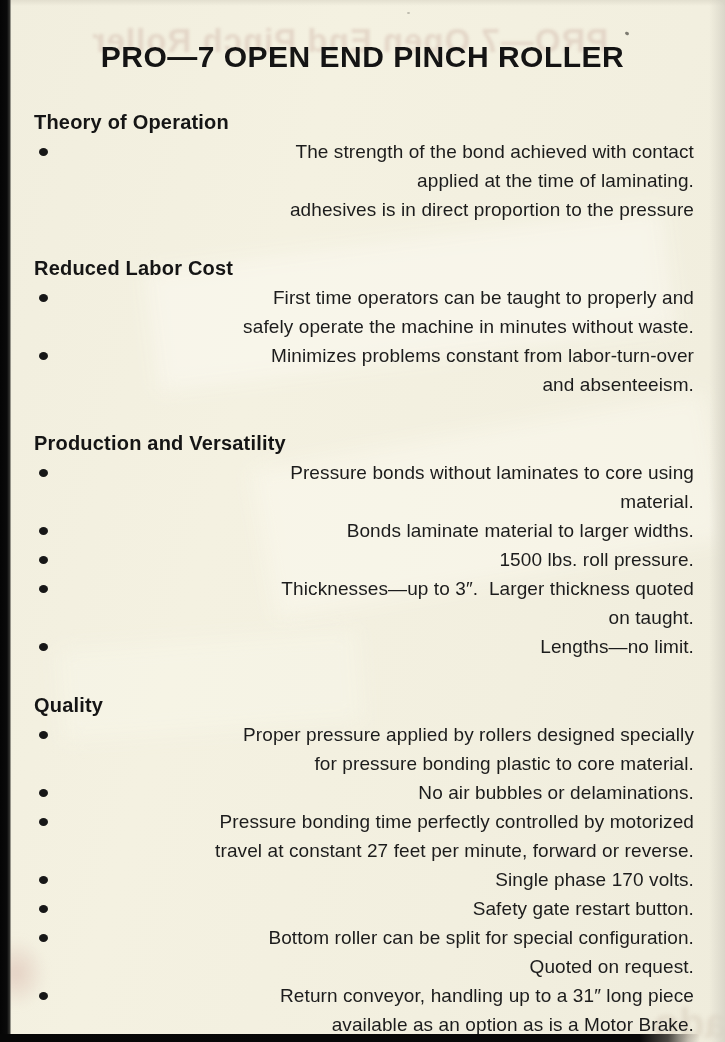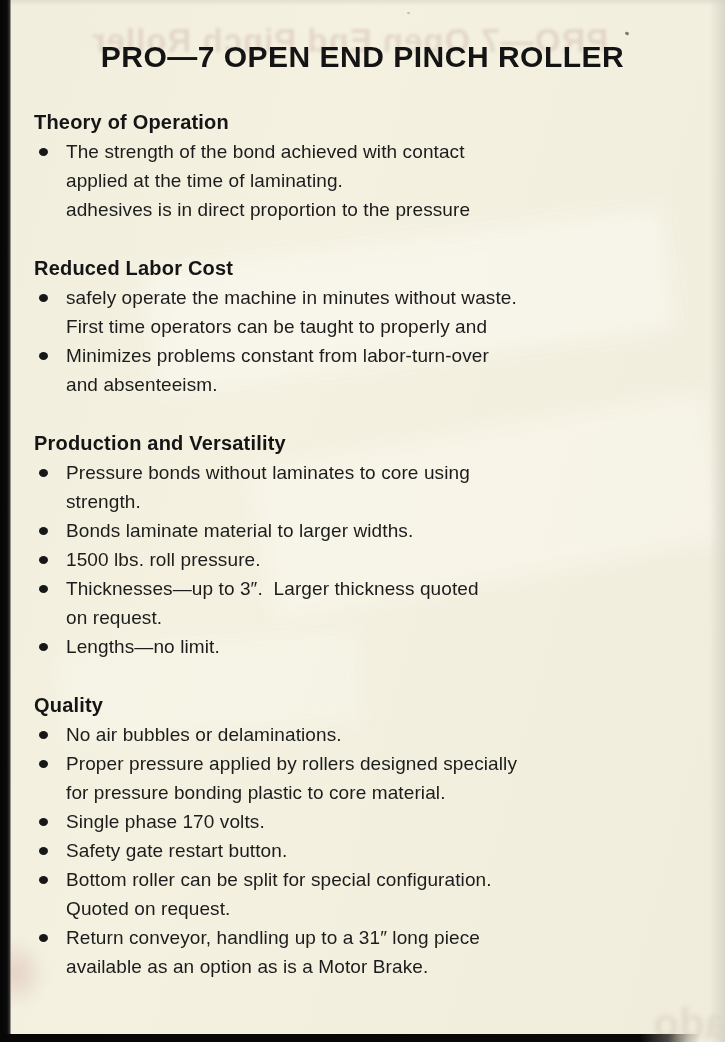--- a/index.html
+++ b/index.html
@@ -66,21 +66,21 @@
     font-size:30px;font-weight:bold;color:#141414;letter-spacing:.5px;
     white-space:nowrap;
   }
   .content{position:absolute;top:108px;left:34px;width:660px;}
   .section{margin:0 0 0 0;padding-top:0;}
   .section + .section{margin-top:30px;}
   .section-heading{
     font-size:20px;font-weight:bold;line-height:29px;color:#151515;
     letter-spacing:.2px;white-space:pre;
   }
-  .bullet{position:relative;padding-left:32px;}
+  .bullet{position:relative;padding-left:32px;text-align:right;}
   .bullet-dot{
     position:absolute;left:5px;top:11px;width:9px;height:8px;border-radius:50%;
     background:#171717;
   }
   .bullet-line{
     font-size:19px;line-height:29px;color:#1c1c1c;white-space:pre;
     letter-spacing:.1px;
   }
 </style>
 </head>
@@ -114,23 +114,23 @@
   </div>
 </div>
   </div>
 
   <div class="section">
     <div class="section-heading">Reduced Labor Cost</div>
     <div class="bullet-list">
   <div class="bullet">
     <span class="bullet-dot"></span>
     <div class="bullet-lines">
+  <div class="bullet-line">First time operators can be taught to properly and</div>
+
   <div class="bullet-line">safely operate the machine in minutes without waste.</div>
-
-  <div class="bullet-line">First time operators can be taught to properly and</div>
 </div>
   </div>
 
   <div class="bullet">
     <span class="bullet-dot"></span>
     <div class="bullet-lines">
   <div class="bullet-line">Minimizes problems constant from labor-turn-over</div>
 
   <div class="bullet-line">and absenteeism.</div>
 </div>
@@ -139,21 +139,21 @@
   </div>
 
   <div class="section">
     <div class="section-heading">Production and Versatility</div>
     <div class="bullet-list">
   <div class="bullet">
     <span class="bullet-dot"></span>
     <div class="bullet-lines">
   <div class="bullet-line">Pressure bonds without laminates to core using</div>
 
-  <div class="bullet-line">strength.</div>
+  <div class="bullet-line">material.</div>
 </div>
   </div>
 
   <div class="bullet">
     <span class="bullet-dot"></span>
     <div class="bullet-lines">
   <div class="bullet-line">Bonds laminate material to larger widths.</div>
 </div>
   </div>
 
@@ -162,53 +162,61 @@
     <div class="bullet-lines">
   <div class="bullet-line">1500 lbs. roll pressure.</div>
 </div>
   </div>
 
   <div class="bullet">
     <span class="bullet-dot"></span>
     <div class="bullet-lines">
   <div class="bullet-line">Thicknesses—up to 3″.  Larger thickness quoted</div>
 
-  <div class="bullet-line">on request.</div>
+  <div class="bullet-line">on taught.</div>
 </div>
   </div>
 
   <div class="bullet">
     <span class="bullet-dot"></span>
     <div class="bullet-lines">
   <div class="bullet-line">Lengths—no limit.</div>
 </div>
   </div>
 
 </div>
   </div>
 
   <div class="section">
     <div class="section-heading">Quality</div>
     <div class="bullet-list">
   <div class="bullet">
     <span class="bullet-dot"></span>
     <div class="bullet-lines">
+  <div class="bullet-line">Proper pressure applied by rollers designed specially</div>
+
+  <div class="bullet-line">for pressure bonding plastic to core material.</div>
+</div>
+  </div>
+
+  <div class="bullet">
+    <span class="bullet-dot"></span>
+    <div class="bullet-lines">
   <div class="bullet-line">No air bubbles or delaminations.</div>
 </div>
   </div>
 
   <div class="bullet">
     <span class="bullet-dot"></span>
     <div class="bullet-lines">
-  <div class="bullet-line">Proper pressure applied by rollers designed specially</div>
-
-  <div class="bullet-line">for pressure bonding plastic to core material.</div>
-</div>
-  </div>
-
+  <div class="bullet-line">Pressure bonding time perfectly controlled by motorized</div>
+
+  <div class="bullet-line">travel at constant 27 feet per minute, forward or reverse.</div>
+</div>
+  </div>
 
   <div class="bullet">
     <span class="bullet-dot"></span>
     <div class="bullet-lines">
   <div class="bullet-line">Single phase 170 volts.</div>
 </div>
   </div>
 
   <div class="bullet">
     <span class="bullet-dot"></span>

